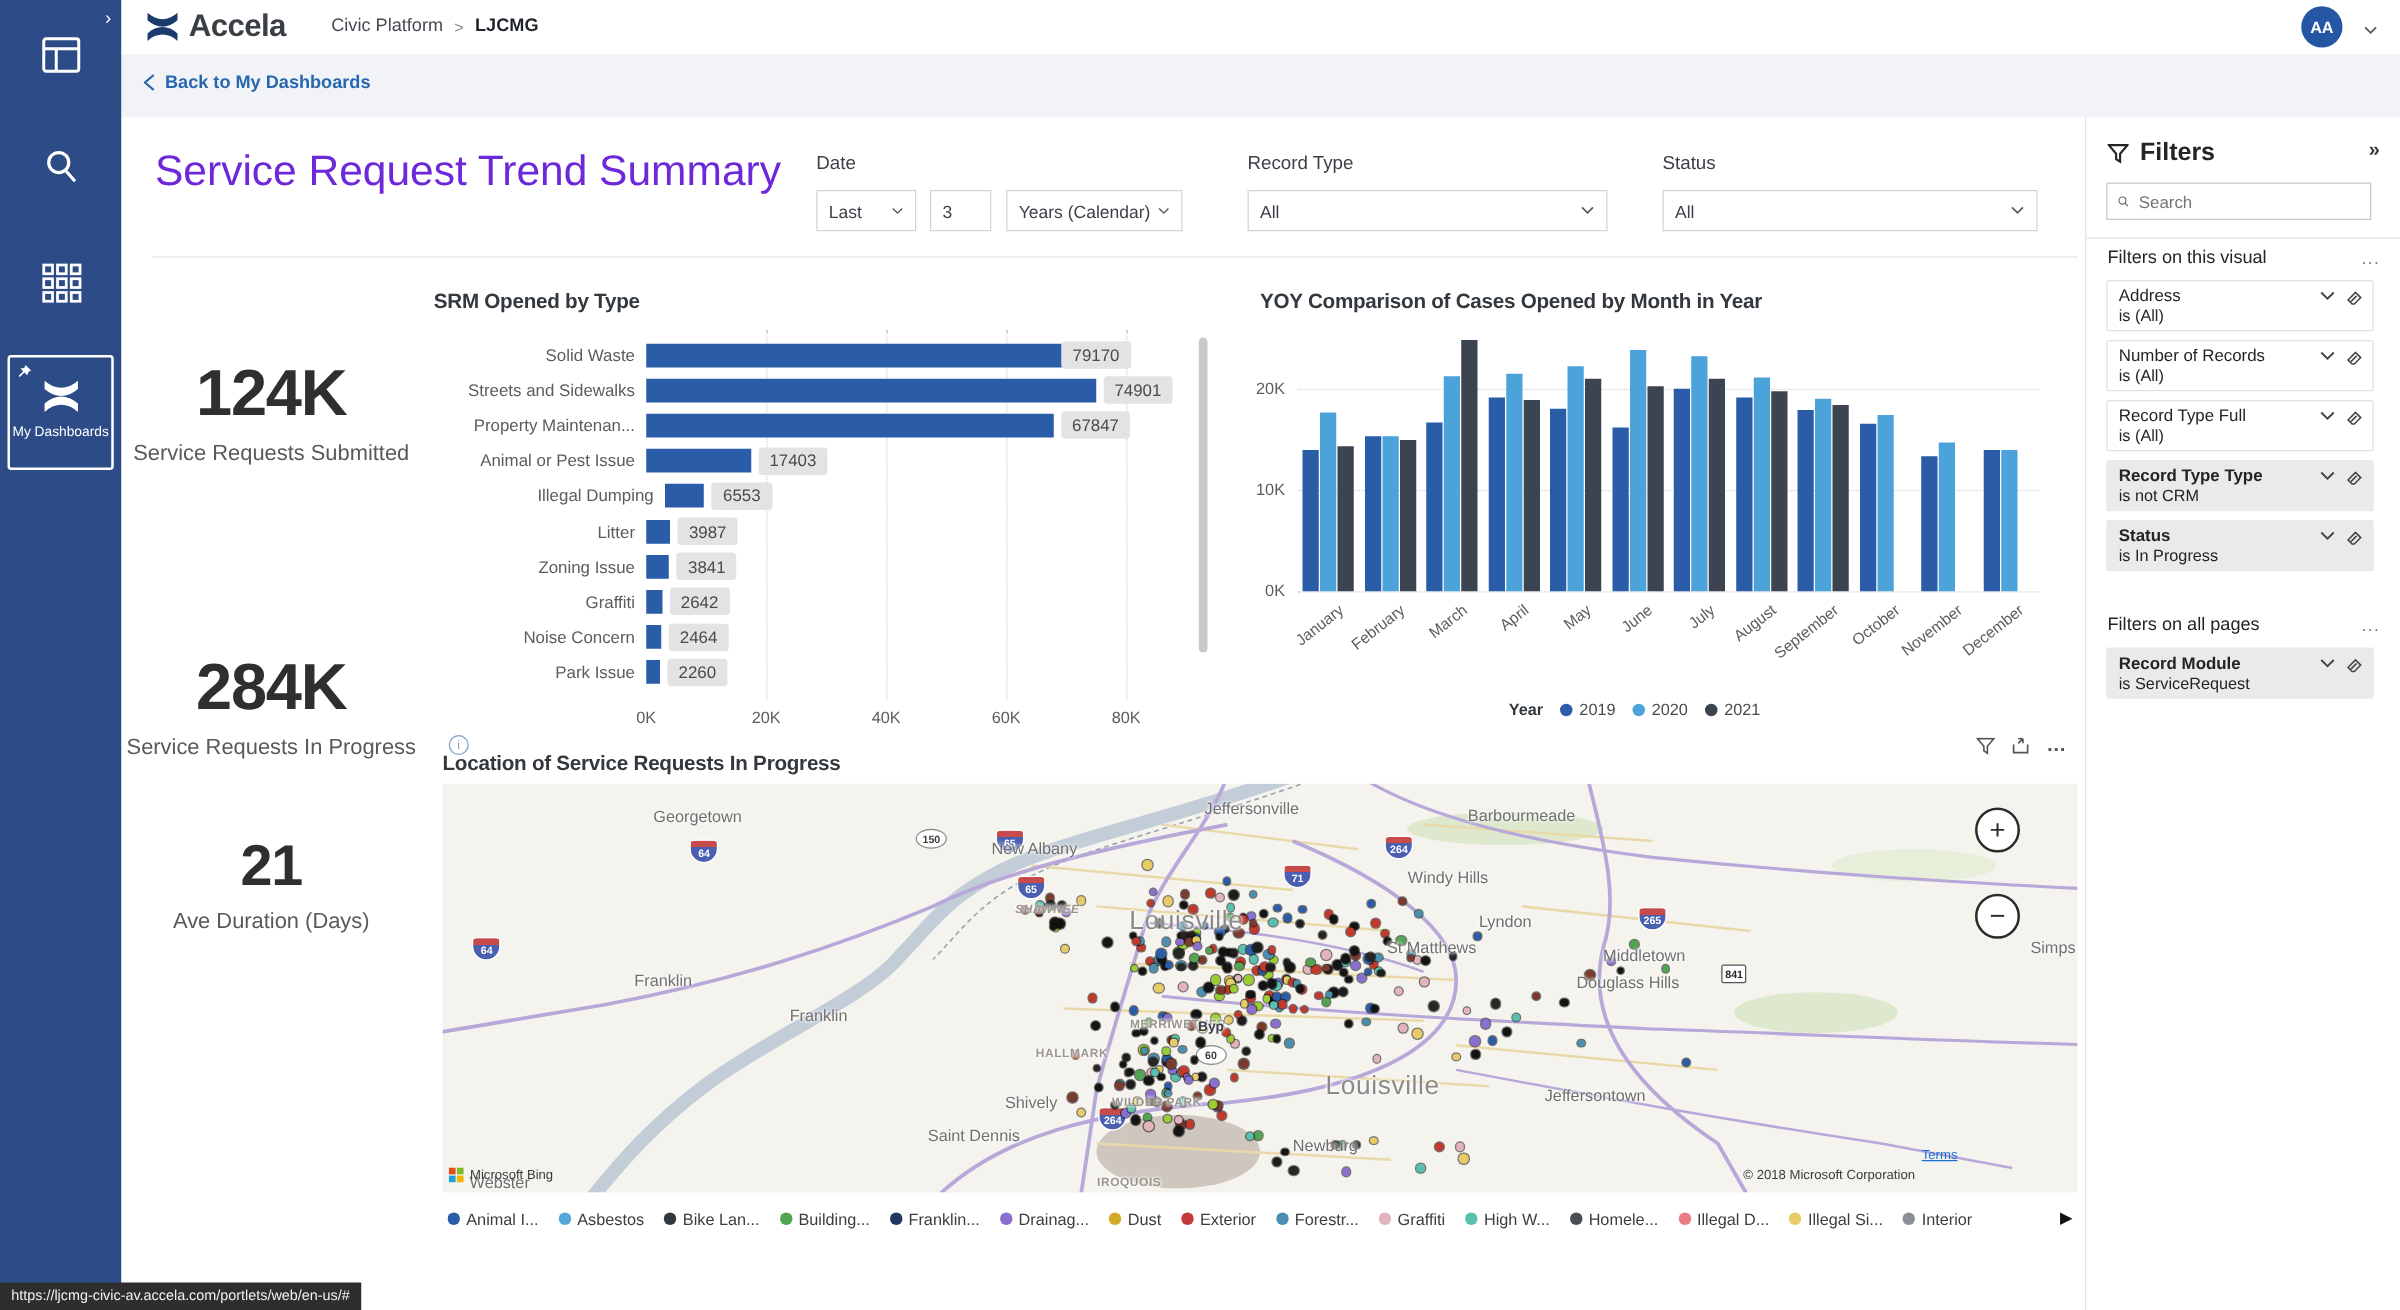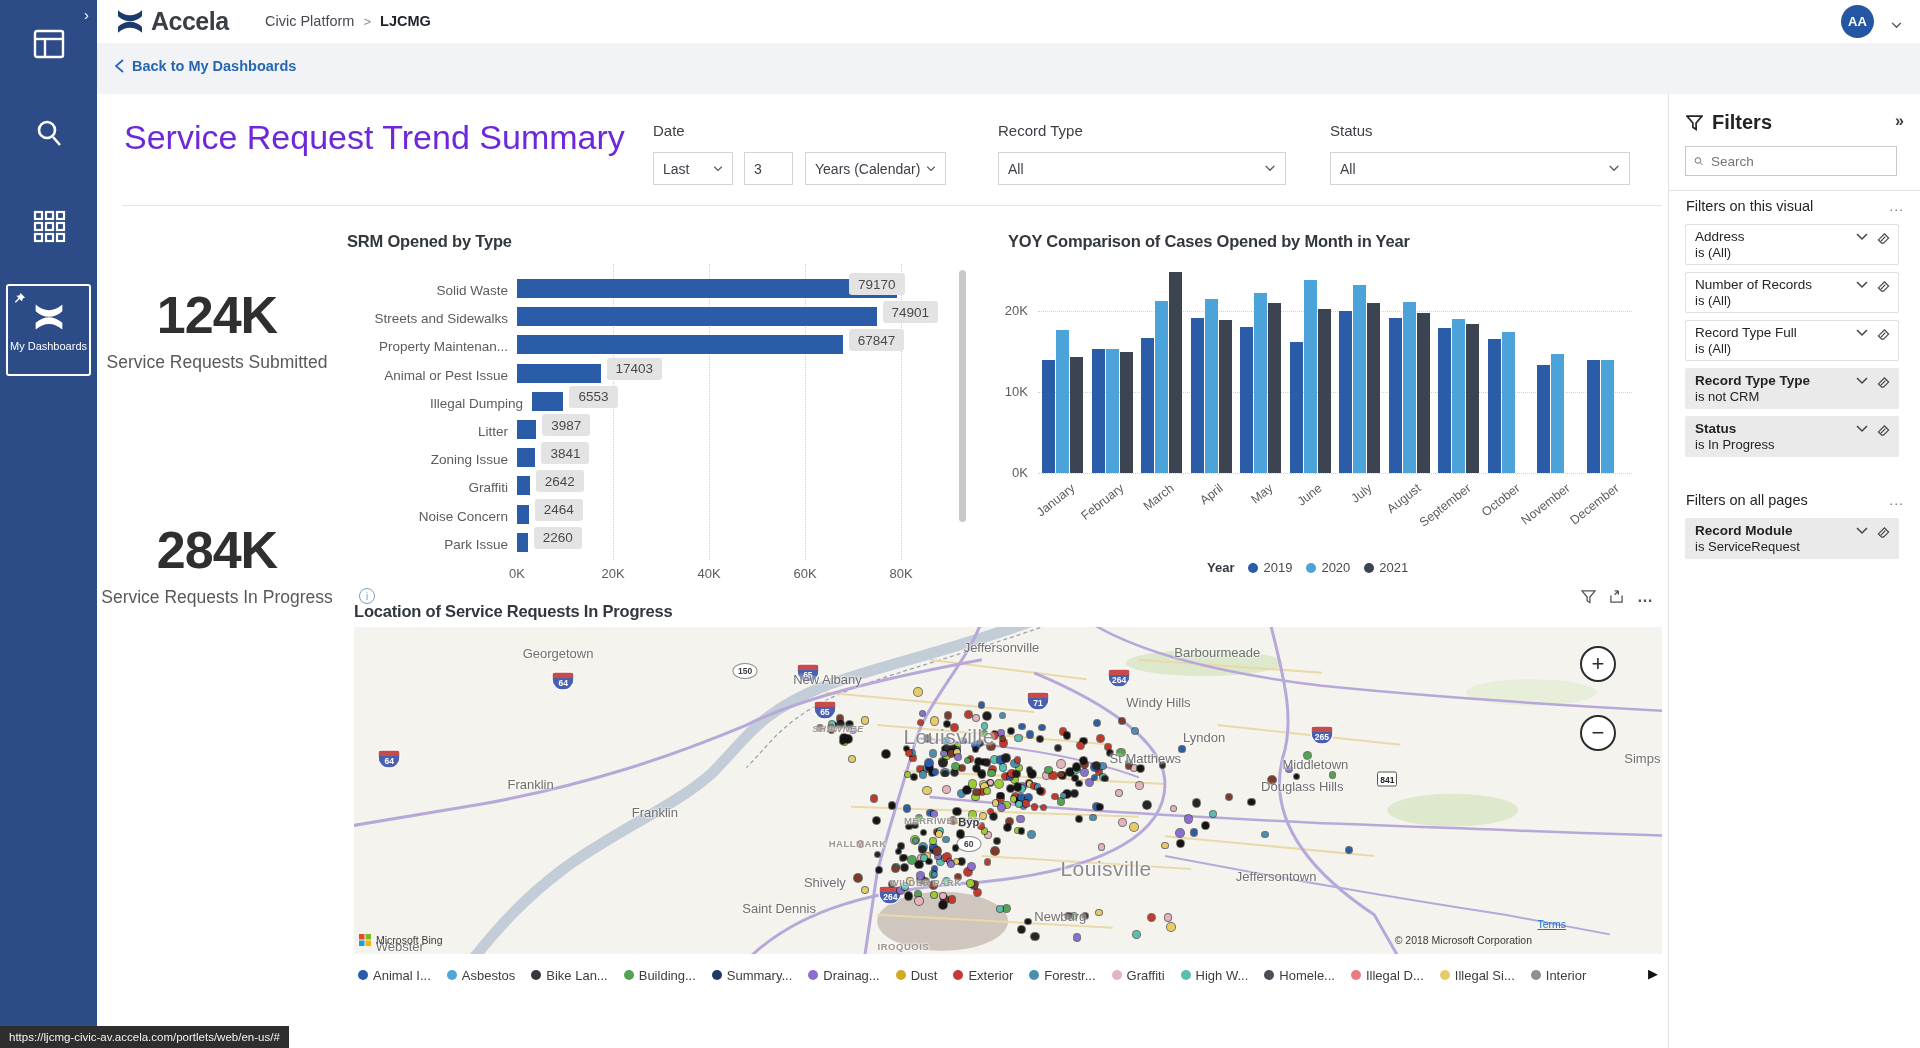--- a/index.html
+++ b/index.html
@@ -46,21 +46,21 @@
   
   .kpi { position:absolute; left:0; width:240px; text-align:center; }
   .kpi .v { font-size:52px; font-weight:600; color:#2f2f2f; letter-spacing:-1px; }
   .kpi .v.small { font-size:46px; }
   .kpi .l { margin-top:6px; font-size:17.5px; color:#595959; line-height:1.3; }
 
   
   .chart-title { position:absolute; font-size:16.5px; font-weight:700; color:#33383e; letter-spacing:-0.2px; }
 
   
-  .bar-row { position:absolute; left:250px; height:28px; display:flex; align-items:flex-end; }
+  .bar-row { position:absolute; left:250px; height:28px; display:flex; align-items:center; }
   .bar-cat { position:absolute; width:165px; text-align:right; font-size:13.5px; color:#5c5c5c; right:100%;
     margin-right:0; padding-right:9px; white-space:nowrap; }
   .bar-rect { height:19px; background:#2a5ca8; }
   .bar-pill { position:absolute; top:3px; height:22px; background:#e3e3e3; border-radius:3px;
     font-size:13.5px; color:#4a4a4a; display:flex; align-items:center; padding:0 9px; white-space:nowrap; }
   .vgrid { position:absolute; width:0; border-left:1px dotted #cfcfcf; }
   .xt { position:absolute; font-size:13px; color:#5c5c5c; transform:translateX(-50%); }
   .sbar { position:absolute; width:7px; border-radius:4px; background:#c9c9c9; cursor:pointer; }
 
   
@@ -250,20 +250,24 @@
   </div>
   <div class="divider"></div>
 
   <div class="kpi" style="top:191px">
     <div class="v">124K</div>
     <div class="l">Service Requests Submitted</div>
   </div>
   <div class="kpi" style="top:426px">
     <div class="v">284K</div>
     <div class="l">Service Requests In Progress</div>
+  </div>
+  <div class="kpi" style="top:571px">
+    <div class="v small">21</div>
+    <div class="l">Ave Duration (Days)</div>
   </div>
 
   <h2 class="chart-title" style="left:250px;top:138px">SRM Opened by Type</h2>
   <div id="bar-plot">
       <div class="xt" style="left: 420px; top: 472px;">0K</div>
       <div class="vgrid" style="left: 516px; top: 170px; height: 296px;"></div>
       <div class="xt" style="left: 516px; top: 472px;">20K</div>
       <div class="vgrid" style="left: 612px; top: 170px; height: 296px;"></div>
       <div class="xt" style="left: 612px; top: 472px;">40K</div>
       <div class="vgrid" style="left: 708px; top: 170px; height: 296px;"></div>
@@ -841,21 +845,21 @@
       <span class="leg-item">
         <span class="dotc" style="background: rgb(51, 55, 62);"></span>
         <span>Bike Lan...</span>
       </span>
       <span class="leg-item">
         <span class="dotc" style="background: rgb(82, 163, 82);"></span>
         <span>Building...</span>
       </span>
       <span class="leg-item">
         <span class="dotc" style="background: rgb(31, 56, 100);"></span>
-        <span>Summary...</span>
+        <span>Franklin...</span>
       </span>
       <span class="leg-item">
         <span class="dotc" style="background: rgb(138, 111, 209);"></span>
         <span>Drainag...</span>
       </span>
       <span class="leg-item">
         <span class="dotc" style="background: rgb(208, 169, 40);"></span>
         <span>Dust</span>
       </span>
       <span class="leg-item">

